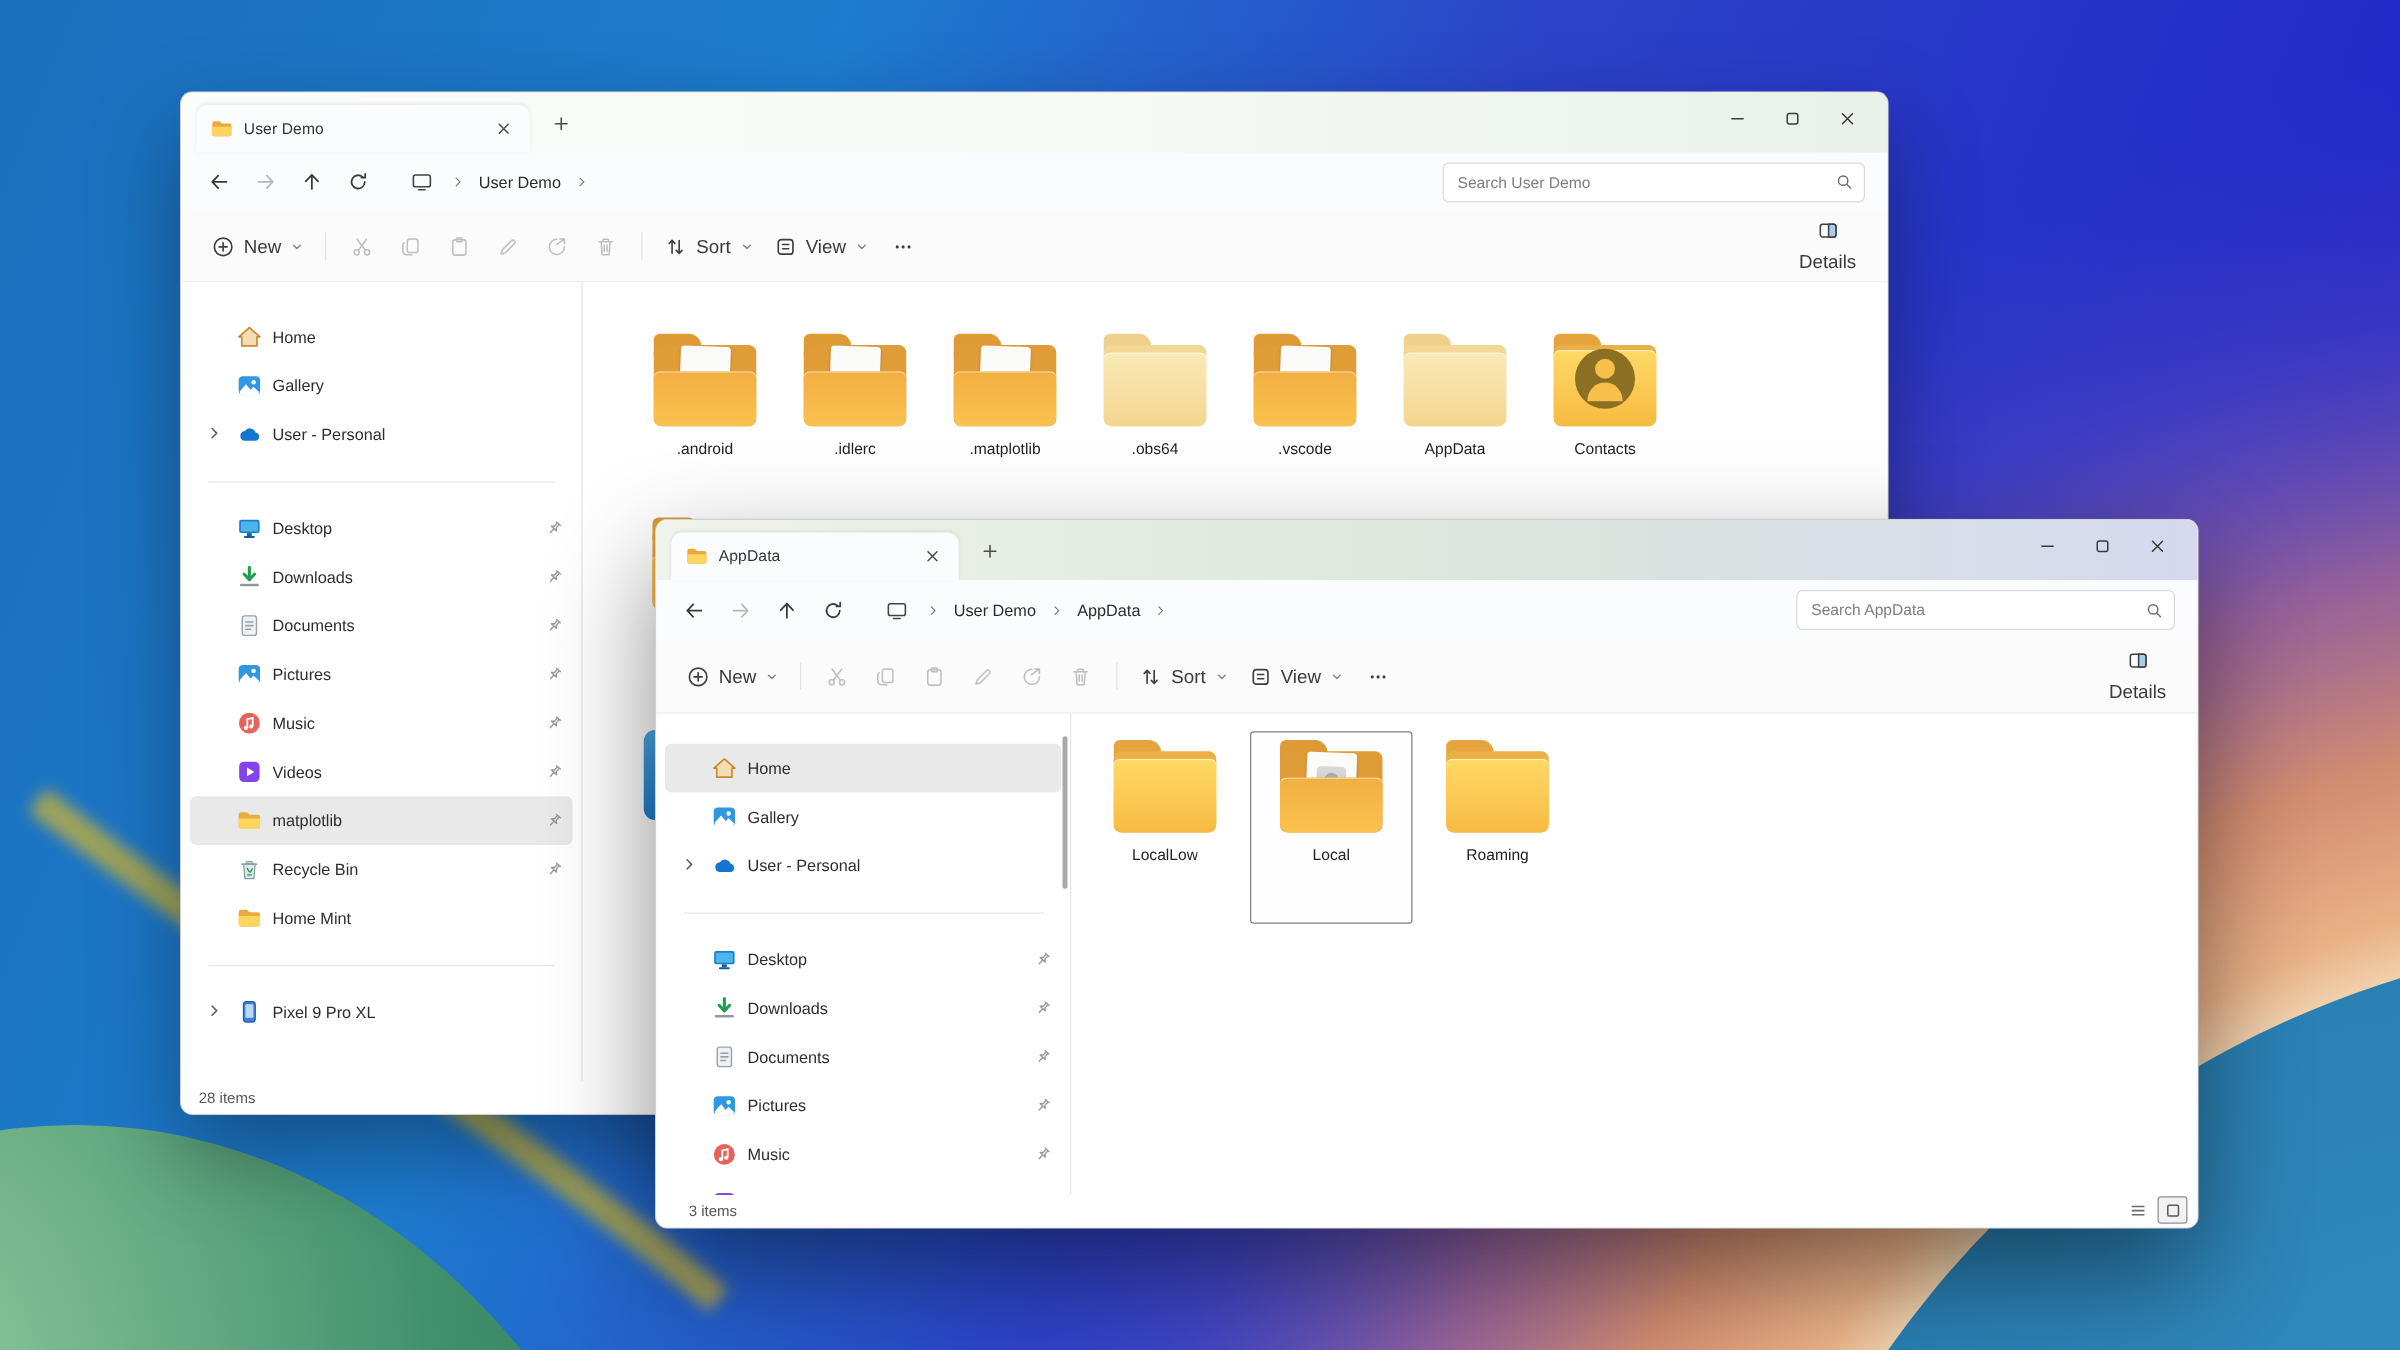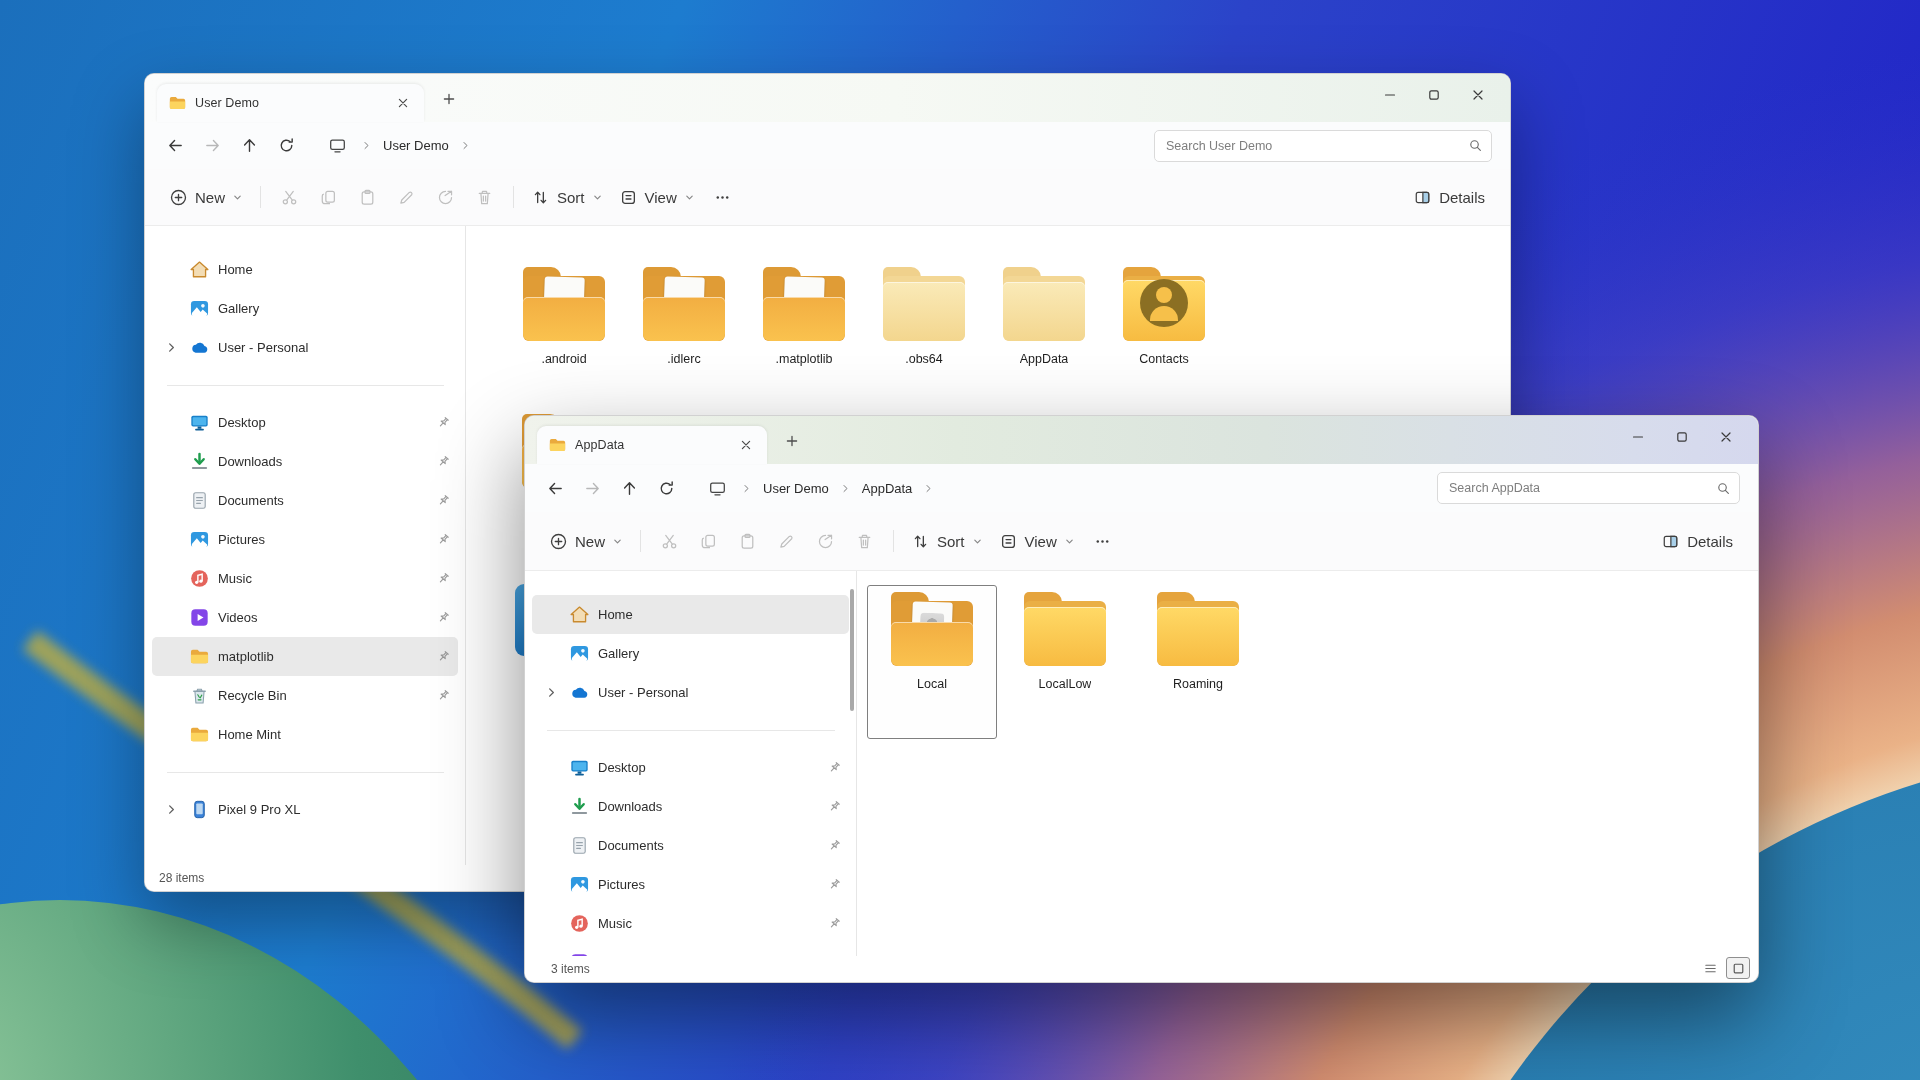--- a/index.html
+++ b/index.html
@@ -55,21 +55,21 @@
   .winA .toolbar{height:56px;}
   .winB .toolbar{height:58px;}
   .tbtn{display:flex;align-items:center;gap:8px;padding:7px 9px;border-radius:5px;flex:none;}
   .tbtn svg{width:17px;height:17px;display:block;}
   .tlabel{font-size:15px;color:#3a3a3a;}
   .caret svg{width:9px;height:9px;display:block;opacity:.7;}
   .tsep{width:1px;height:22px;background:#e3e3e3;margin:0 9px;flex:none;}
   .actions{display:contents;}
   .abtn{width:39px;height:34px;display:grid;place-items:center;border-radius:5px;flex:none;}
   .abtn svg{width:17px;height:17px;display:block;}
-  .details{margin-left:auto;}
+  .details{margin-left:auto;flex-direction:column;}
 
   .wbody{flex:1;display:flex;min-height:0;background:#fff;}
   .sidebar{flex:none;border-right:1px solid #e6e6e6;padding-top:24px;overflow:hidden;position:relative;}
   .winA .sidebar{width:320px;}
   .winB .sidebar{width:331px;}
   .srow{height:39px;display:flex;align-items:center;gap:9px;margin:0 7px;padding:0 8px 0 9px;border-radius:5px;}
   .srow.selected{background:#e9e9e9;}
   .gutter{width:20px;flex:none;display:grid;place-items:center;}
   .gutter svg{width:11px;height:11px;}
   .sic{width:19px;height:19px;flex:none;display:grid;place-items:center;}
@@ -632,20 +632,29 @@
               <div class="flabel">.matplotlib</div>
             </div>
             <div class="fitem folder-empty">
               <div class="ficon">
                 <div class="ftab"></div>
                 <div class="fback"></div>
                 <div class="ffront"></div>
               </div>
               <div class="flabel">.obs64</div>
             </div>
+            <div class="fitem folder-doc">
+              <div class="ficon">
+                <div class="ftab"></div>
+                <div class="fback"></div>
+                <div class="fpage"></div>
+                <div class="ffront"></div>
+              </div>
+              <div class="flabel">.vscode</div>
+            </div>
             <div class="fitem folder-empty">
               <div class="ficon">
                 <div class="ftab"></div>
                 <div class="fback"></div>
                 <div class="ffront"></div>
               </div>
               <div class="flabel">AppData</div>
             </div>
             <div class="fitem folder-user">
               <div class="ficon">
@@ -1029,43 +1038,43 @@
               </svg>
             </span>
             <span class="slabel">Videos</span>
 
           </div>
           <div class="sb-thumb"></div>
         </aside>
       <div class="content">
         <div class="grid">
 
-        <div class="fitem selected folder-app">
+        <div class="fitem folder-plain">
+              <div class="ficon">
+                <div class="ftab"></div>
+                <div class="fback"></div>
+                <div class="ffront"></div>
+              </div>
+              <div class="flabel">LocalLow</div>
+            </div>
+            <div class="fitem selected folder-app">
               <div class="ficon">
                 <div class="ftab"></div>
                 <div class="fback"></div>
                 <div class="fpage"></div>
                 <div class="ffront"></div>
               </div>
               <div class="flabel">Local</div>
             </div>
             <div class="fitem folder-plain">
               <div class="ficon">
                 <div class="ftab"></div>
                 <div class="fback"></div>
                 <div class="ffront"></div>
               </div>
-              <div class="flabel">LocalLow</div>
-            </div>
-            <div class="fitem folder-plain">
-              <div class="ficon">
-                <div class="ftab"></div>
-                <div class="fback"></div>
-                <div class="ffront"></div>
-              </div>
               <div class="flabel">Roaming</div>
             </div>
           </div>
       </div>
     </div>
 
     <div class="statusbar">
       <span class="scount">3 items</span>
       <span class="viewtoggles">
         <span class="vbtn">

